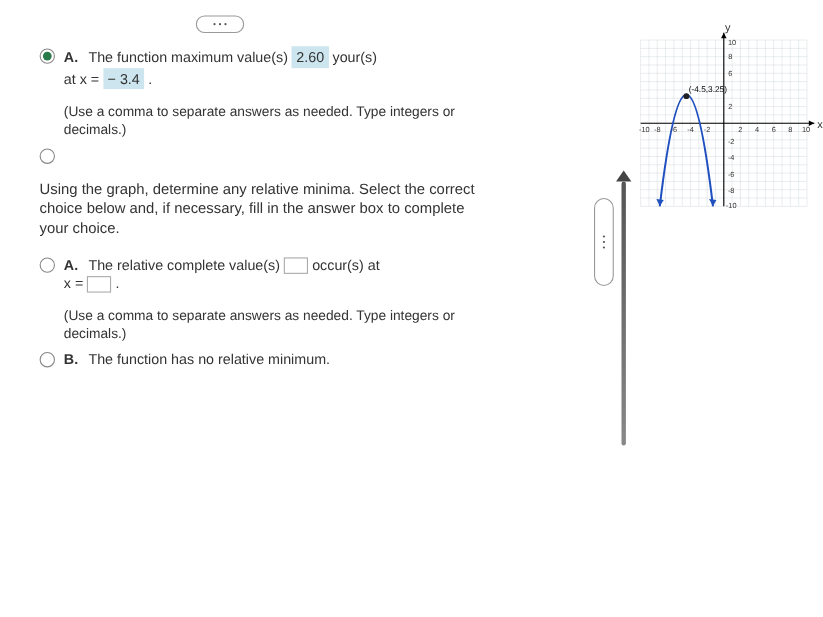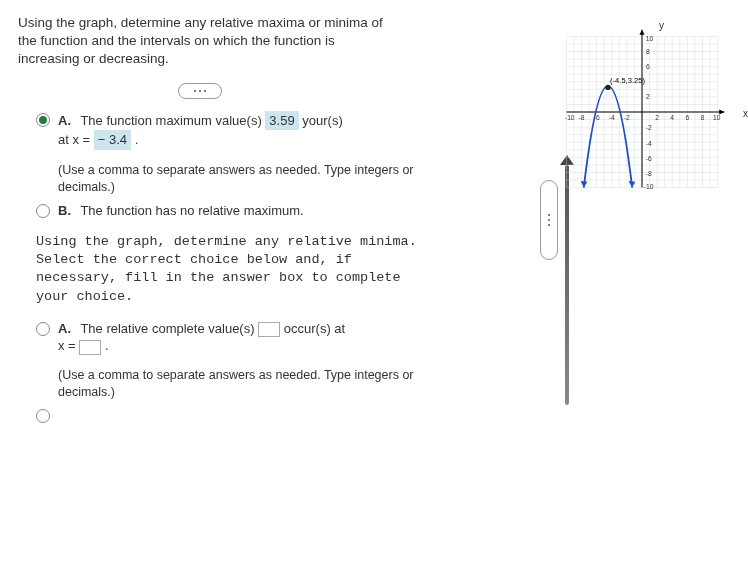--- a/index.html
+++ b/index.html
@@ -63,99 +63,98 @@
     .radio {
       width: 14px; height: 14px; border: 1.5px solid #888; border-radius: 50%;
       margin-top: 2px; flex-shrink: 0; display: flex; align-items: center; justify-content: center;
     }
     .radio.selected::after { content:''; width: 8px; height: 8px; background: #2a7a4a; border-radius: 50%; }
     .choice-label { font-weight: bold; margin-right: 6px; }
     .choice-text { line-height: 1.35; }
     .value-box { background: #cce5ee; padding: 1px 4px; display: inline-block; }
     .input-box { display: inline-block; width: 22px; height: 15px; border: 1px solid #aaa; vertical-align: middle; }
     .hint { font-size: 12.5px; margin-top: 12px; }
-    .section-text { max-width: 400px; line-height: 1.35; font-size: 13.5px; margin: 14px 0 14px 18px; font-family: Liberation Mono, monospace; }
+    .section-text { max-width: 400px; line-height: 1.35; font-size: 13.5px; margin: 14px 0 14px 18px; }
     .side-rail {
       position: absolute; left: 540px; top: 180px; width: 18px; height: 80px;
       border:1px solid #999; border-radius:10px; display:flex; flex-direction:column;
       align-items:center; justify-content:center; gap:3px;
     }
     .side-rail span { width:2px; height:2px; background:#555; border-radius:50%; }
     .scroll-indicator {
       position: absolute; left: 565px; top: 165px; width: 4px; height: 240px; background: linear-gradient(#555,#888);
       border-radius: 2px;
     }
     .tri-up { position:absolute; left:560px; top:155px; width:0;height:0;border-left:7px solid transparent;border-right:7px solid transparent;border-bottom:10px solid #444;}
-    .graph { position: absolute; right: 22px; top: 28px; width: 168px; height: 168px; }
+    .graph { position: absolute; right: 6px; top: 28px; width: 168px; height: 168px; }
     .graph svg { width: 100%; height: 100%; }
     .axis-label-y { position:absolute; right: 84px; top: 20px; font-size: 10px; }
     .axis-label-x { position:absolute; right: 0px; top: 108px; font-size: 10px; }
   </style>
 </head>
 <body>
 
 <div class="left-tabs">
   <div class="tab-label" style="top:54px">ok</div>
   <div class="tab-label" style="top:176px">ce t</div>
   <div class="tab-label" style="top:206px">urc</div>
   <div class="tab-label" style="top:234px">ns</div>
   <div class="tab-label" style="top:261px">n To</div>
 </div>
 
 <div class="main-content">
 
-  <div class="question-text">Using the graph, determine any relative maxima or minima of the function and the intervals on which the function is increasing or decreasing.</div>
 
 
   <div class="dots-oval">
       <span></span>
       <span></span>
       <span></span>
     </div>
 
   <div class="choice-row">
     <div class="radio selected"></div>
     <div class="choice-text">
       <span class="choice-label">A.</span>
       <span>The function maximum value(s) </span>
-      <span class="value-box">3.59</span>
+      <span class="value-box">2.60</span>
       <span> your(s)</span><br>
       <span>at x = </span>
       <span class="value-box">− 3.4</span>
       <span>.</span>
       <div class="hint">(Use a comma to separate answers as needed. Type integers or decimals.)</div>
     </div>
   </div>
 
   <div class="choice-row">
     <div class="radio"></div>
-    <div class="choice-text">
-      <span class="choice-label">B.</span>
-      <span>The function has no relative maximum.</span>
-    </div>
   </div>
 
   <div class="section-text">Using the graph, determine any relative minima. Select the correct choice below and, if necessary, fill in the answer box to complete your choice.</div>
 
   <div class="choice-row">
     <div class="radio"></div>
     <div class="choice-text">
       <span class="choice-label">A.</span>
       <span>The relative complete value(s) </span>
       <span class="input-box"></span>
       <span> occur(s) at</span><br>
       <span>x = </span>
       <span class="input-box"></span>
       <span>.</span>
       <div class="hint">(Use a comma to separate answers as needed. Type integers or decimals.)</div>
     </div>
   </div>
 
   <div class="choice-row">
     <div class="radio"></div>
+    <div class="choice-text">
+      <span class="choice-label">B.</span>
+      <span>The function has no relative minimum.</span>
+    </div>
   </div>
 
   <div class="tri-up"></div>
   <div class="side-rail">
       <span></span>
       <span></span>
       <span></span>
     </div>
   <div class="scroll-indicator"></div>
 

